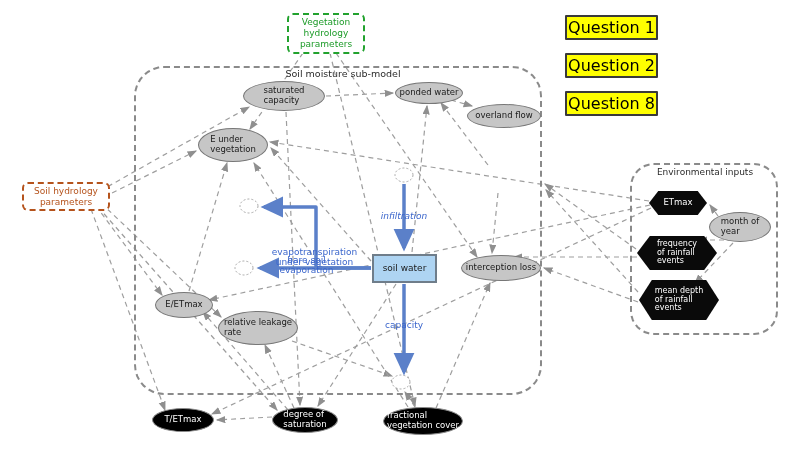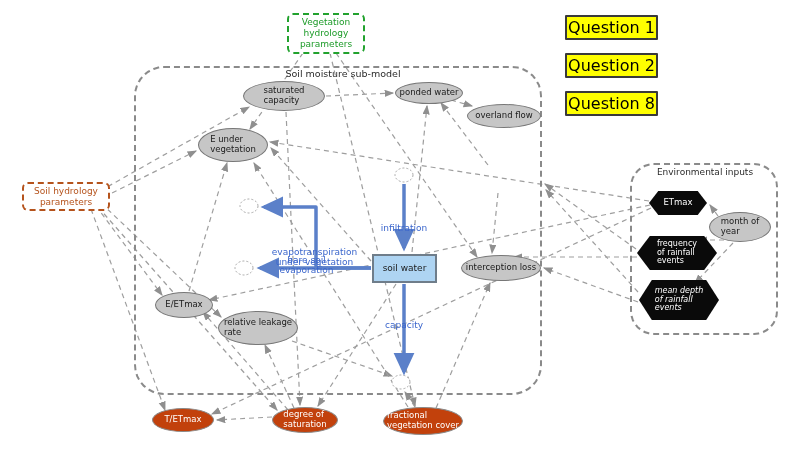--- a/index.html
+++ b/index.html
@@ -7,21 +7,21 @@
     position:relative;width:800px;height:453px;background:#ffffff;overflow:hidden;
     font-family:"DejaVu Sans",sans-serif;
   }
   #wires{position:absolute;left:0;top:0;width:800px;height:453px;}
   .node{
     position:absolute;display:flex;align-items:center;justify-content:center;
     text-align:left;white-space:pre-line;box-sizing:border-box;
     font-size:8.5px;line-height:1.12;color:#1a1a1a;
   }
   .ellipse{background:#c6c6c6;border:1.5px solid #777;border-radius:50%;}
-  .orange{background:#c2410c;border:1.5px solid #8a8a8a;border-radius:50%;color:#fff;}
+  .orange{background:#000000;border:1.5px solid #8a8a8a;border-radius:50%;color:#fff;}
   .hex{background:#0a0a0a;color:#fff;clip-path:polygon(0% 50%,16% 0%,84% 0%,100% 50%,84% 100%,16% 100%);}
   .rectnode{background:#aed4f2;border:2px solid #6f7d8a;}
   .dashedbox{position:absolute;border:2px dashed #8a8a8a;box-sizing:border-box;background:transparent;}
   .boxlabel{position:absolute;font-size:9.5px;color:#2b2b2b;text-align:center;}
   .parambox{
     position:absolute;display:flex;align-items:center;justify-content:center;text-align:center;
     white-space:pre-line;box-sizing:border-box;background:#fff;font-size:9px;line-height:1.2;border-radius:6px;
   }
   .veg{border:2px dashed #22a22e;color:#1d9b29;}
   .soilp{border:2px dashed #b5531c;color:#b5531c;}
@@ -129,25 +129,25 @@
   <div class="node orange" style="left:152px;top:408px;width:62px;height:24px;">T/ETmax</div>
   <div class="node orange" style="left:272px;top:407px;width:66px;height:26px;">degree of
 saturation</div>
   <div class="node orange" style="left:383px;top:407px;width:80px;height:28px;">fractional
 vegetation cover</div>
 
   <div class="node hex" style="left:649px;top:191px;width:58px;height:24px;">ETmax</div>
   <div class="node hex" style="left:637px;top:236px;width:80px;height:34px;font-size:8px;">frequency
 of rainfall
 events</div>
-  <div class="node hex" style="left:639px;top:280px;width:80px;height:40px;font-size:8px;font-style:italic;">mean depth
+  <div class="node hex" style="left:639px;top:280px;width:80px;height:40px;font-size:8px;">mean depth
 of rainfall
 events</div>
 
   <div class="node rectnode" style="left:372px;top:254px;width:65px;height:29px;font-size:9px;">soil water</div>
 
-  <div class="bluelabel" style="left:374px;top:224px;width:60px;">infiltration</div>
+  <div class="bluelabel" style="left:374px;top:212px;width:60px;font-style:italic;">infiltration</div>
   <div class="bluelabel" style="left:378px;top:321px;width:52px;">capacity</div>
   <div class="bluelabel" style="left:264px;top:228px;width:101px;margin-top:20px;">evapotranspiration
 under vegetation</div>
   <div class="bluelabel" style="left:275px;top:256px;width:63px;">bare soil
 evaporation</div>
 </div>
 
 </body></html>

